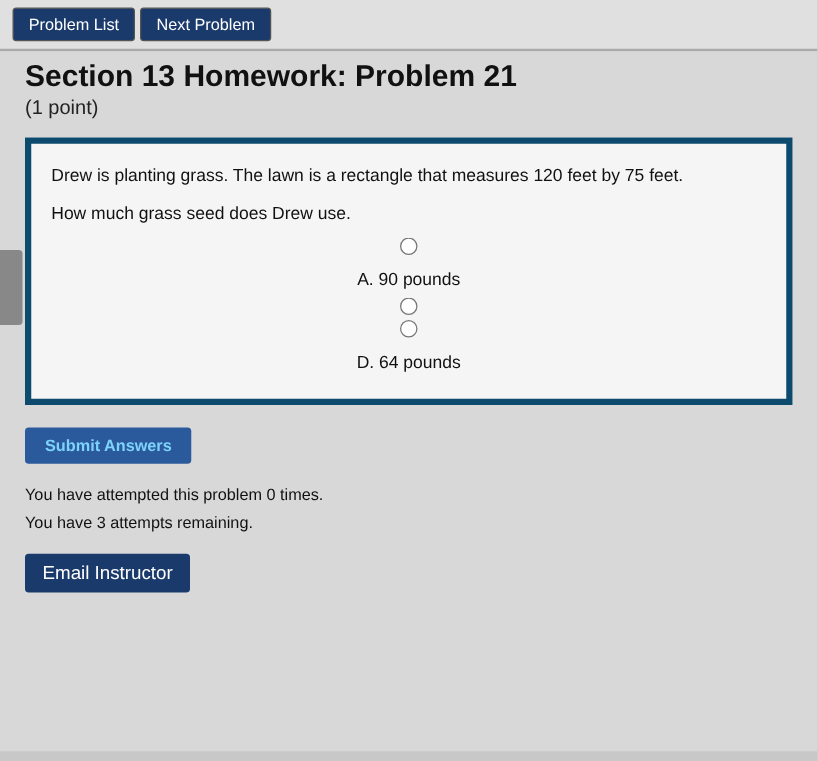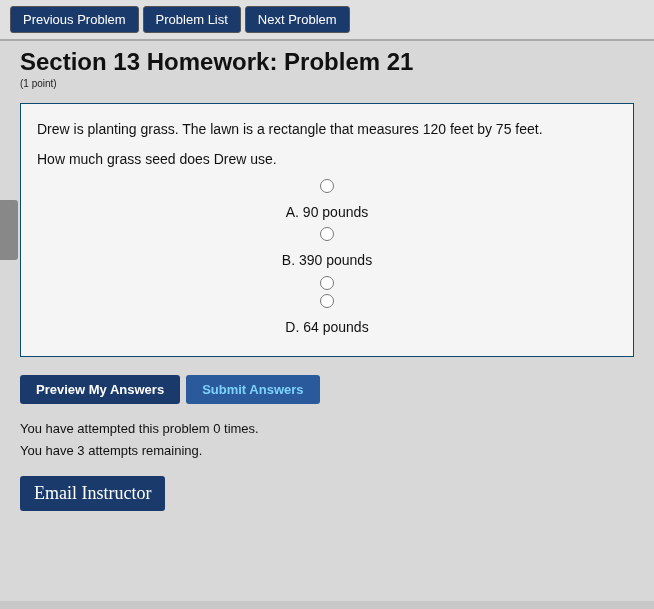--- a/index.html
+++ b/index.html
@@ -39,28 +39,28 @@
     }
 
     .page-title {
       font-size: 24px;
       font-weight: bold;
       color: #111;
       margin-bottom: 2px;
     }
 
     .point-label {
-      font-size: 10px;
+      font-size: 16px;
       color: #222;
       margin-bottom: 14px;
     }
 
     .problem-box {
       background: #f5f5f5;
-      border: 1px solid #0c4a6e;
+      border: 5px solid #0c4a6e;
       padding: 14px 16px;
       margin-bottom: 18px;
       font-size: 14px;
       color: #111;
       line-height: 1.6;
       position: relative;
     }
 
     .problem-text {
       margin-bottom: 8px;
@@ -115,44 +115,42 @@
 
     .attempt-info {
       font-size: 13px;
       color: #111;
       margin-bottom: 14px;
       line-height: 1.7;
     }
 
     .email-btn {
       padding: 7px 14px;
-      font-size: 18px;
+      font-size: 15px;
       background: #1a3a6b;
       color: white;
       border: none;
       border-radius: 3px;
       cursor: pointer;
-      font-family: Liberation Serif, serif;
     }
 
     .side-tab {
       position: absolute;
       left: 0;
       top: 200px;
       width: 18px;
       height: 60px;
       background: #888;
       border-radius: 0 3px 3px 0;
     }
   </style>
 </head>
 <body>
 
 <div class="top-nav">
-  <button class="nav-btn">Previous Problem</button>
   <button class="nav-btn">Problem List</button>
   <button class="nav-btn">Next Problem</button>
 </div>
 
 <div class="side-tab"></div>
 
 <div class="main-content">
 
   <h1 class="page-title">Section 13 Homework: Problem 21</h1>
   <div class="point-label">(1 point)</div>
@@ -161,36 +159,31 @@
   <div class="problem-box">
     <div class="problem-text">Drew is planting grass. The lawn is a rectangle that measures 120 feet by 75 feet.</div>
     <div class="problem-text">How much grass seed does Drew use.</div>
 
     <div class="answer-options">
       <label class="answer-option">
         <input type="radio" name="answer" value="A" style="">
         <span>A. 90 pounds</span>
       </label>
       <label class="answer-option">
-        <input type="radio" name="answer" value="B" style="">
-        <span>B. 390 pounds</span>
-      </label>
-      <label class="answer-option">
         <input type="radio" name="answer" value="C" style="">
       </label>
       <label class="answer-option">
         <input type="radio" name="answer" value="D" style="">
         <span>D. 64 pounds</span>
       </label>
     </div>
   </div>
 
   
   <div class="action-buttons">
-    <button class="action-btn preview-btn">Preview My Answers</button>
     <button class="action-btn submit-btn">Submit Answers</button>
   </div>
 
   
   <div class="attempt-info">
     <div>You have attempted this problem 0 times.</div>
     <div>You have 3 attempts remaining.</div>
   </div>
 
   

